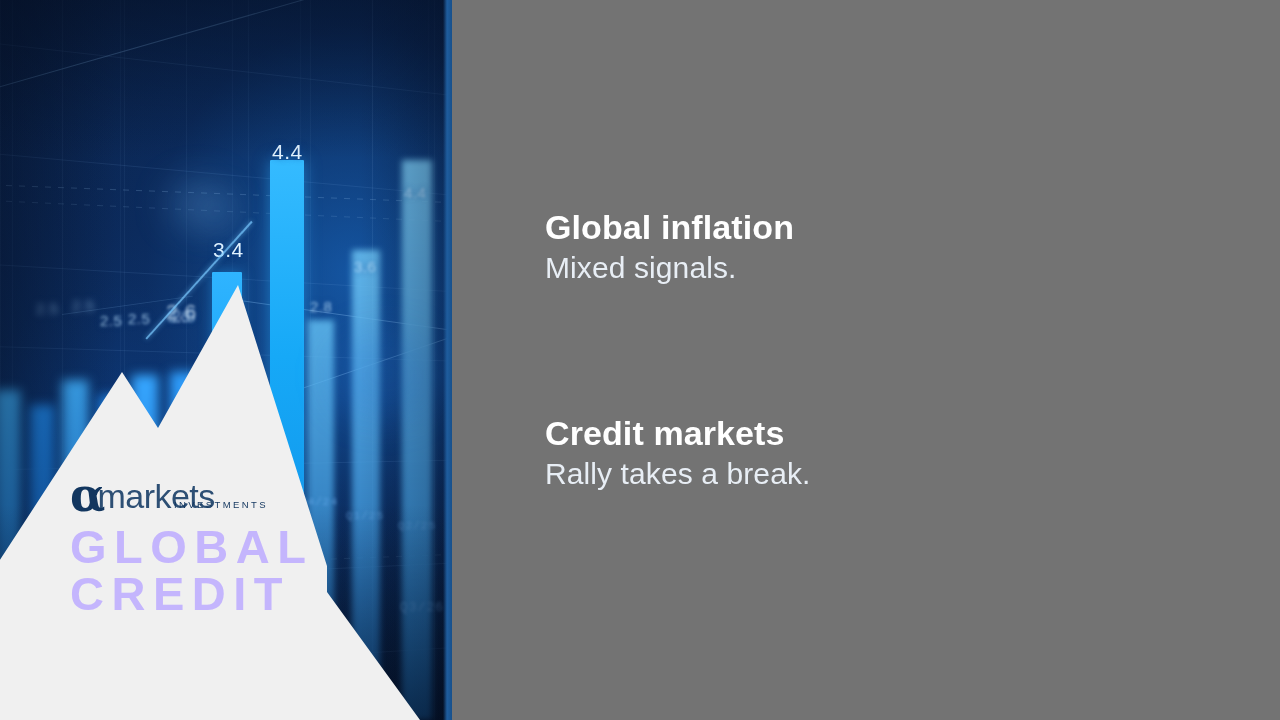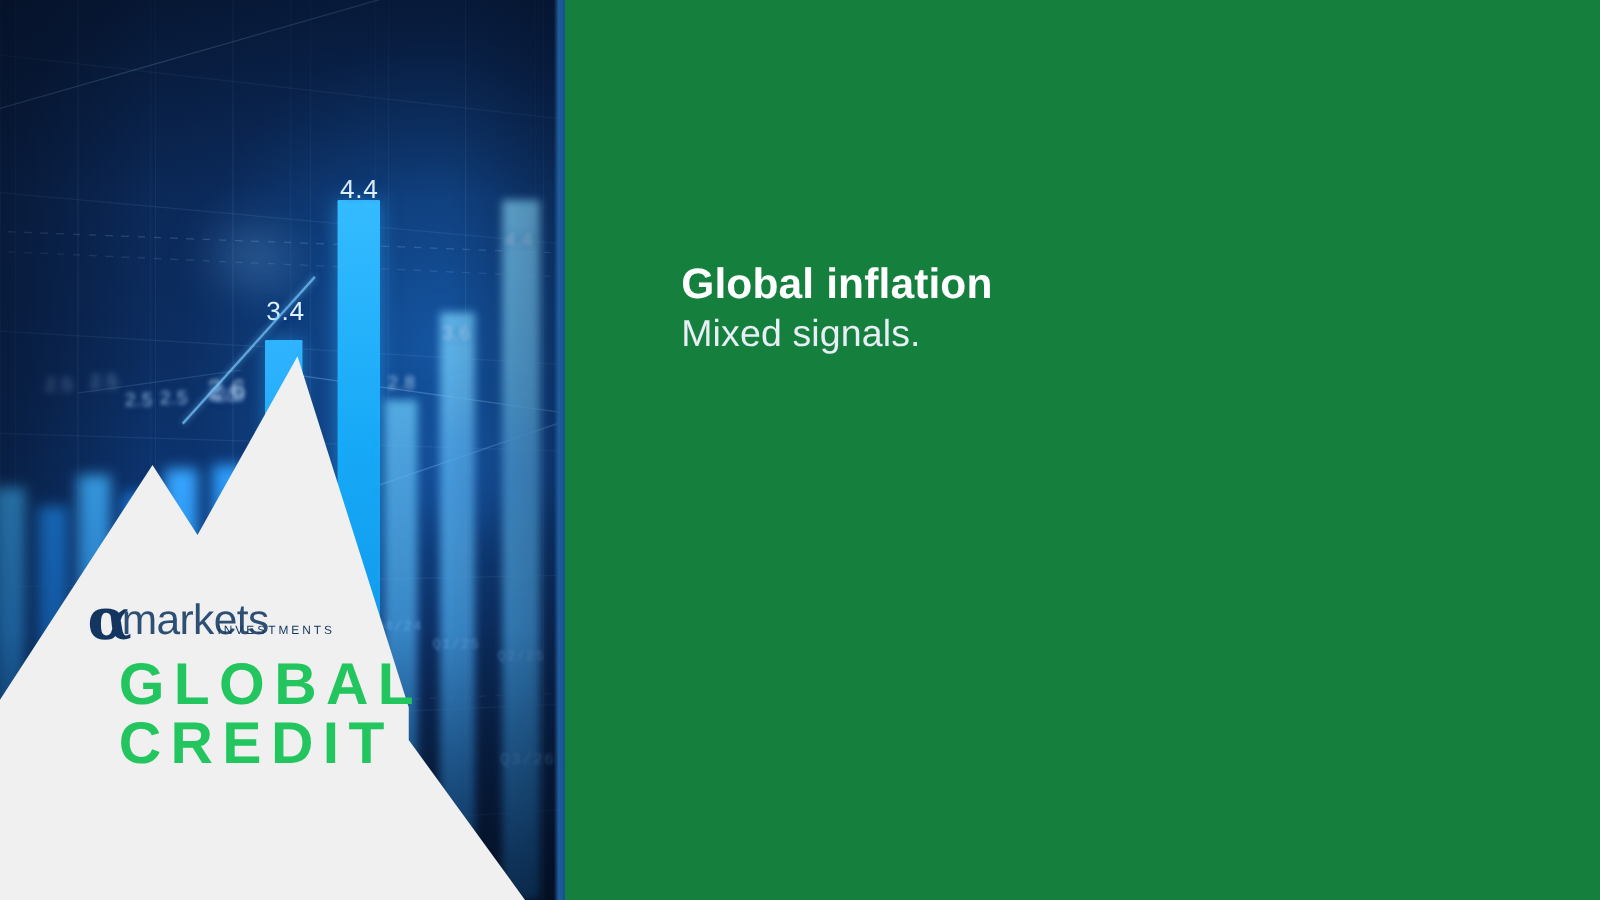--- a/index.html
+++ b/index.html
@@ -76,27 +76,27 @@
   .brandbox { position:absolute; left:70px; top:470px; width:300px; }
 
   .logo-row { display:flex; align-items:flex-end; height:42px; position:relative; }
   .logo-alpha { font-family:"DejaVu Serif", serif; font-size:46px; line-height:.84;
     color:#12365f; font-weight:700; letter-spacing:-2px; position:relative; top:3px; }
   .logo-word  { font-family:"Liberation Sans", sans-serif; font-size:34px; line-height:.9;
     color:#2d4f74; font-weight:300; letter-spacing:-.5px; position:relative; left:-6px; top:0px; }
   .logo-sub   { position:absolute; left:104px; top:29px; font-size:9.5px; font-weight:400;
     letter-spacing:2.4px; color:#12365f; }
 
-  #deck-title { margin-top:12px; color:#22c55e; font-weight:700;
-    font-size:47px; line-height:.99; letter-spacing:7.5px;margin-left:25px; }
+  #deck-title { margin-top:12px; color:#c4b5fd; font-weight:700;
+    font-size:47px; line-height:.99; letter-spacing:7.5px; }
   #deck-title div { white-space:nowrap; }
 
   
   #right-panel { position:absolute; left:452px; top:0; width:828px; height:720px;
-    background:#15803d; }
+    background:#737373; }
   .bullet { position:absolute; left:93px; }
   .bullet-title { color:#ffffff; font-weight:700; font-size:34px; letter-spacing:.1px; line-height:1.12; }
   .bullet-sub   { color:#e8eef5; font-weight:400; font-size:30px; line-height:1.15; margin-top:5px; letter-spacing:.1px; }
   #bullet-0 { top:208px; }
   #bullet-1 { top:414px; }
 </style>
 </head>
 <body>
 
 <div id="slide">
@@ -197,16 +197,20 @@
     </div>
   </div>
 
   <div id="right-panel">
 
     <div class="bullet" id="bullet-0">
       <div class="bullet-title">Global inflation</div>
       <div class="bullet-sub">Mixed signals.</div>
     </div>
 
+    <div class="bullet" id="bullet-1">
+      <div class="bullet-title">Credit markets</div>
+      <div class="bullet-sub">Rally takes a break.</div>
+    </div>
 
   </div>
 
 </div>
 
 </body></html>

